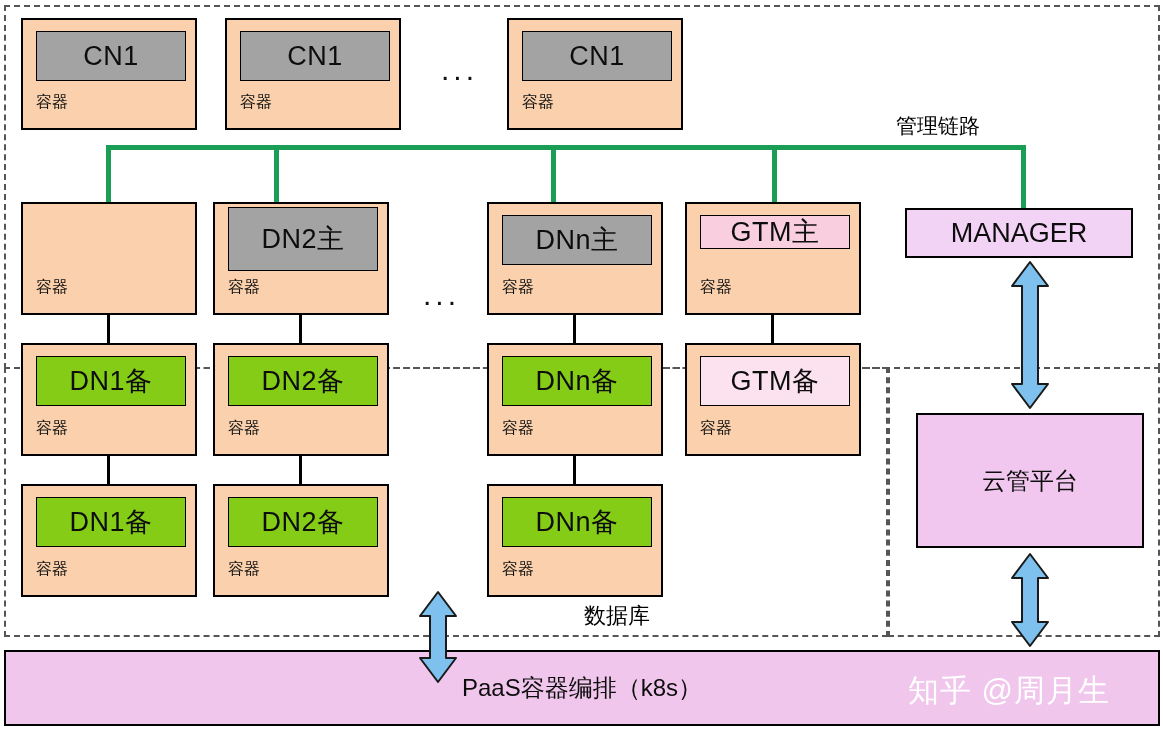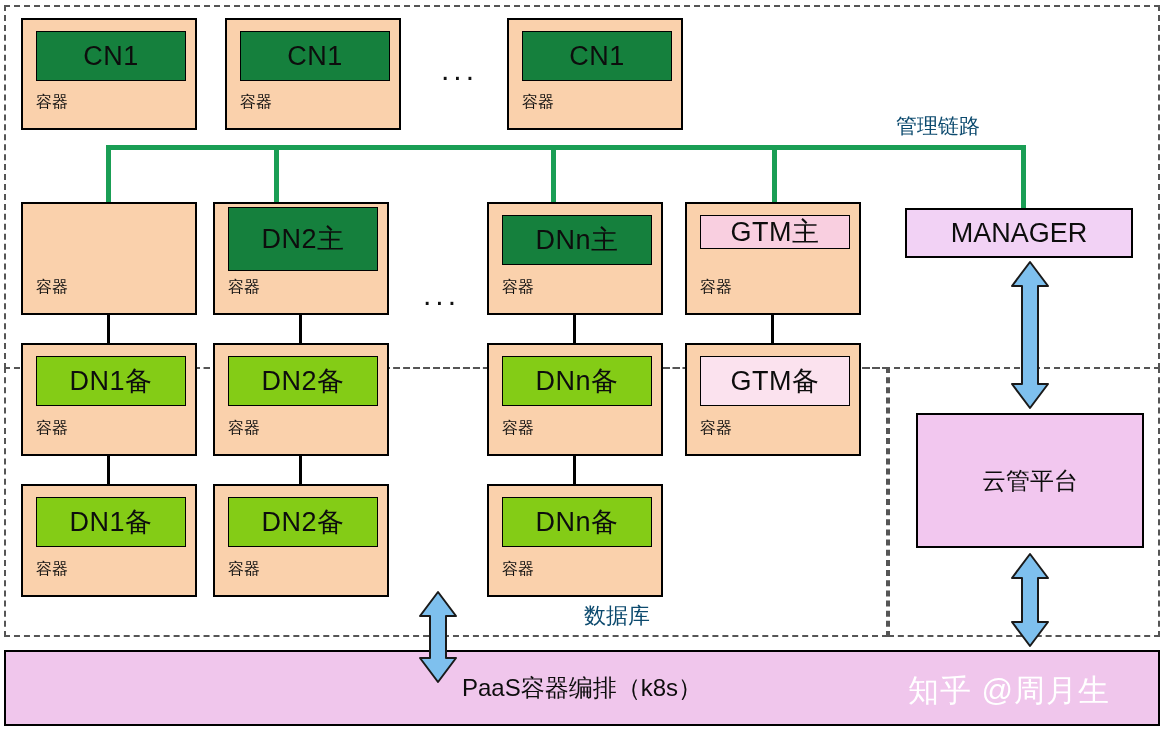--- a/index.html
+++ b/index.html
@@ -30,21 +30,21 @@
     position: absolute;
     border: 1.5px solid #000000;
     display: flex;
     align-items: center;
     justify-content: center;
     font-size: 27px;
     color: #0d0d0d;
     letter-spacing: .5px;
     white-space: nowrap;
   }
-  .chip-primary   { background: #15803d; }
+  .chip-primary   { background: #a3a3a3; }
   .chip-standby   { background: #84cc16; text-align: center; }
   .chip-gtm-primary { background: #f9cfe0; }
   .chip-gtm-standby { background: #fbe2ee; }
 
   .container-caption {
     position: absolute;
     font-size: 16px;
     color: #111111;
     white-space: nowrap;
   }
@@ -64,21 +64,21 @@
   .box-paas    { background: #f0c6ec; font-size: 24px; }
 
   
   .green-seg { position: absolute; background: #1a9e55; }
   .black-seg { position: absolute; background: #000000; }
 
   
   .free-label {
     position: absolute;
     font-size: 21px;
-    color: #0c4a6e;
+    color: #000000;
     white-space: nowrap;
   }
   .ellipsis-label {
     position: absolute;
     font-size: 30px;
     color: #111111;
     letter-spacing: 4px;
     line-height: 1;
     white-space: nowrap;
   }

